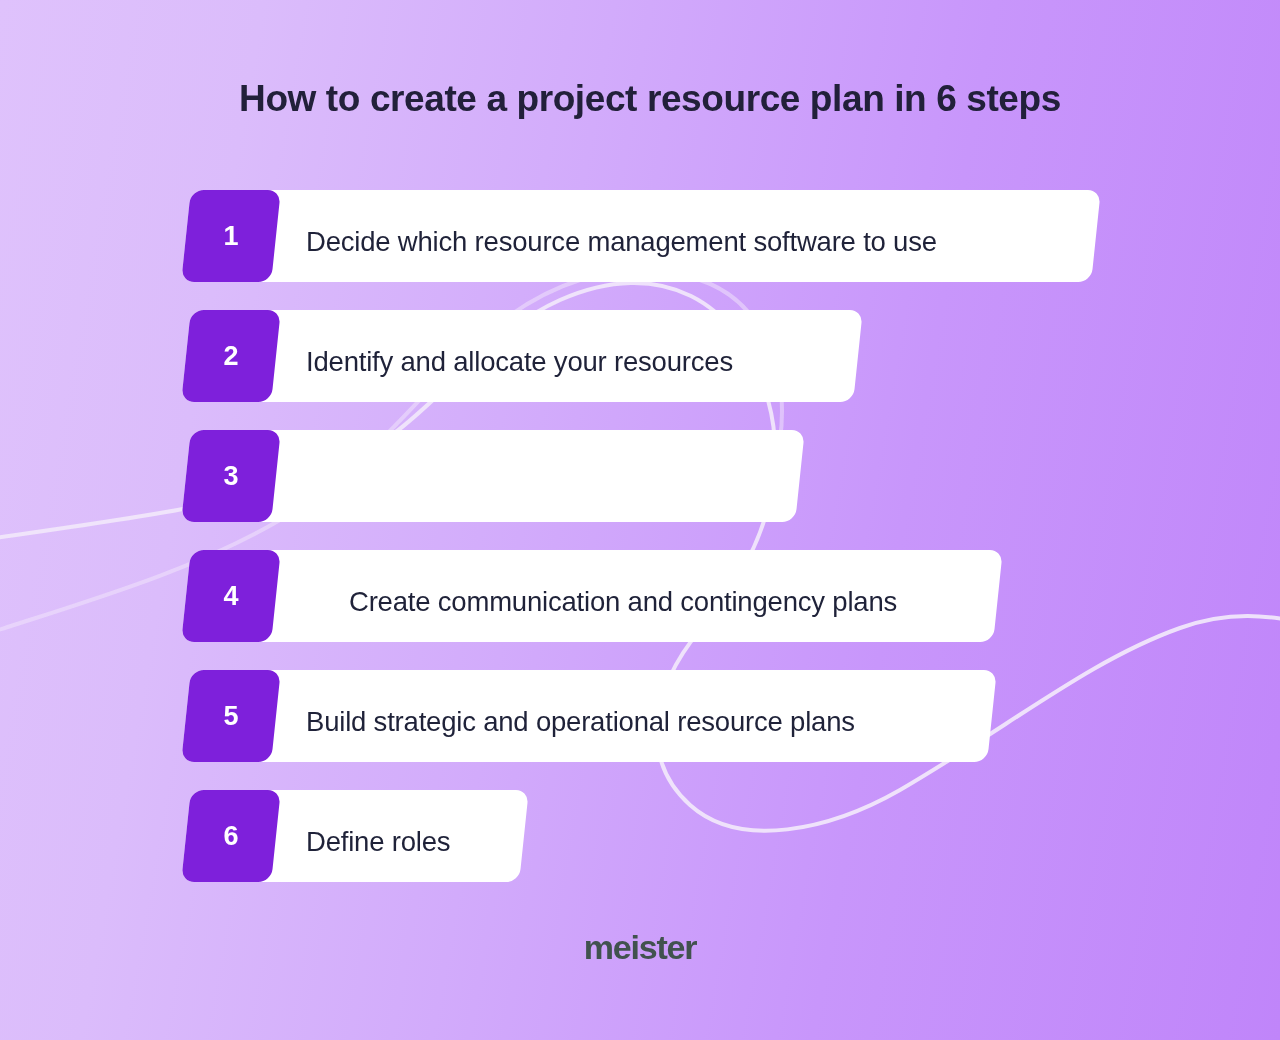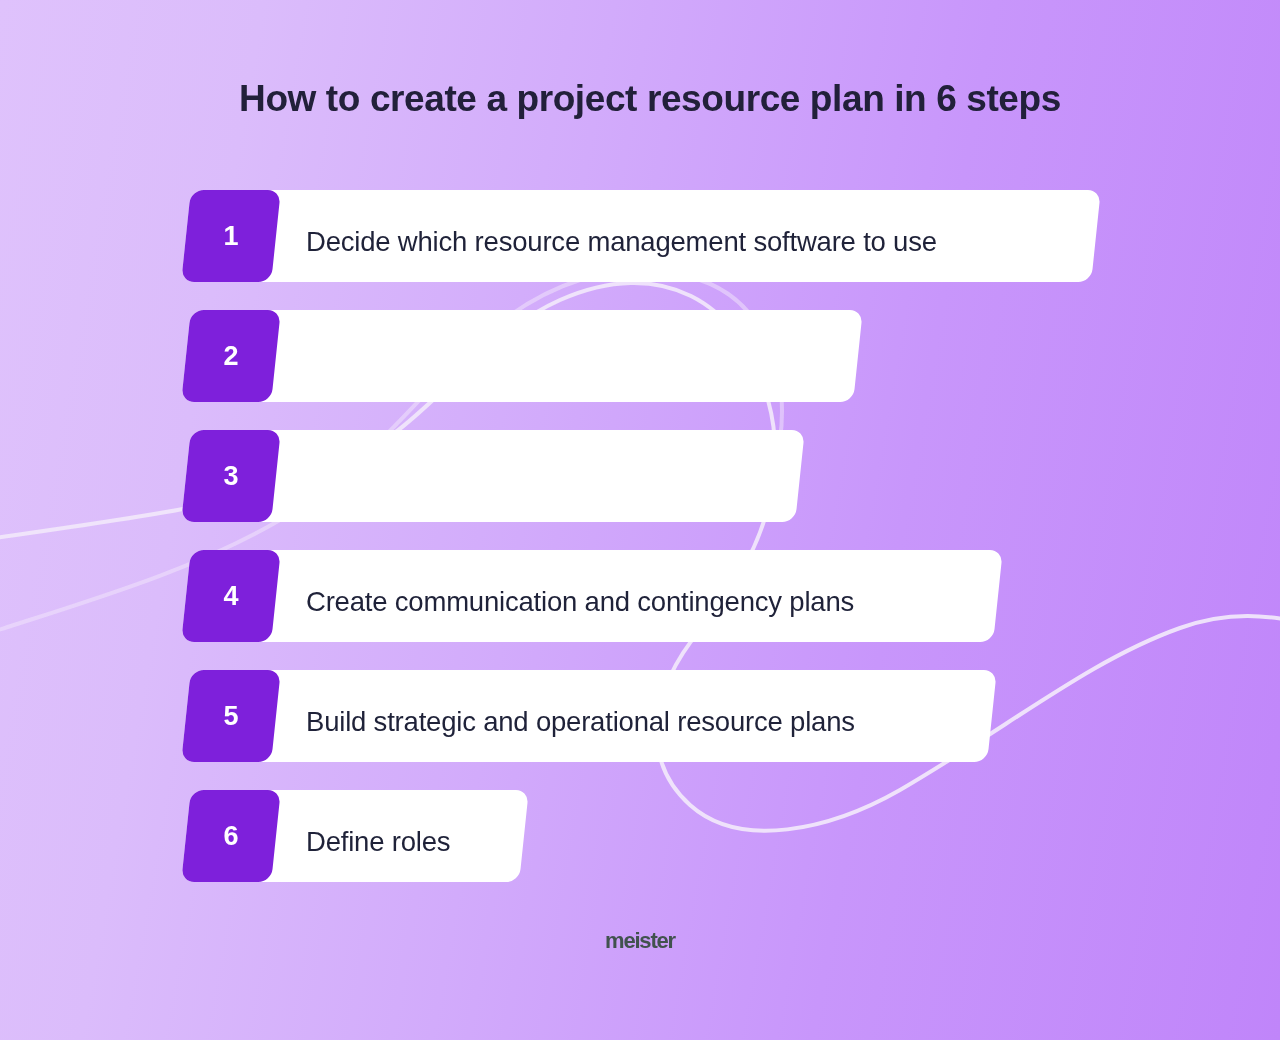--- a/index.html
+++ b/index.html
@@ -109,21 +109,21 @@
     letter-spacing: -0.2px;
   }
 
   
   .brand {
     position: absolute;
     left: 0;
     right: 0;
     top: 928px;
     text-align: center;
-    font-size: 22px;
+    font-size: 34px;
     font-weight: bold;
     letter-spacing: -1.2px;
     color: #41524E;
   }
 </style>
 </head>
 <body>
 
 <div class="poster">
 
@@ -142,33 +142,34 @@
       <div class="step-card" style="width: 910px; background: rgb(255, 255, 255);"></div>
       <div class="step-badge" style="background: rgb(126, 32, 219);"></div>
       <div class="step-num">1</div>
       <div class="step-label" style="color: rgb(31, 34, 57);">Decide which resource management software to use</div>
     </div>
 
     <div class="step-row">
       <div class="step-card" style="width: 672px; background: rgb(255, 255, 255);"></div>
       <div class="step-badge" style="background: rgb(126, 32, 219);"></div>
       <div class="step-num">2</div>
+      <div class="step-label" style="color: rgb(31, 34, 57);">Identify and allocate your resources</div>
     </div>
 
     <div class="step-row">
       <div class="step-card" style="width: 614px; background: rgb(255, 255, 255);"></div>
       <div class="step-badge" style="background: rgb(126, 32, 219);"></div>
       <div class="step-num">3</div>
     </div>
 
     <div class="step-row">
       <div class="step-card" style="width: 812px; background: rgb(255, 255, 255);"></div>
       <div class="step-badge" style="background: rgb(126, 32, 219);"></div>
       <div class="step-num">4</div>
-      <div class="step-label" style="color: rgb(31, 34, 57);">Create communication and contingency plans</div>
+      <div class="step-label" style="color: rgb(31, 34, 57); margin-left: 43px;">Create communication and contingency plans</div>
     </div>
 
     <div class="step-row">
       <div class="step-card" style="width: 806px; background: rgb(255, 255, 255);"></div>
       <div class="step-badge" style="background: rgb(126, 32, 219);"></div>
       <div class="step-num">5</div>
       <div class="step-label" style="color: rgb(31, 34, 57);">Build strategic and operational resource plans</div>
     </div>
 
     <div class="step-row">

